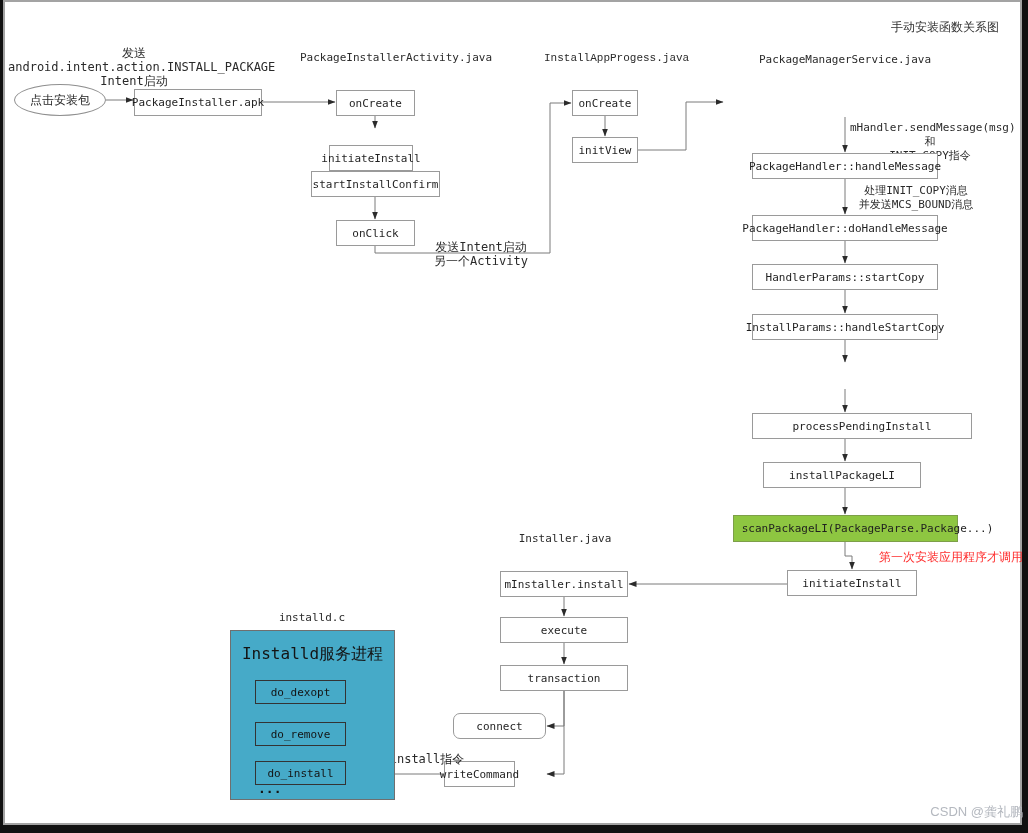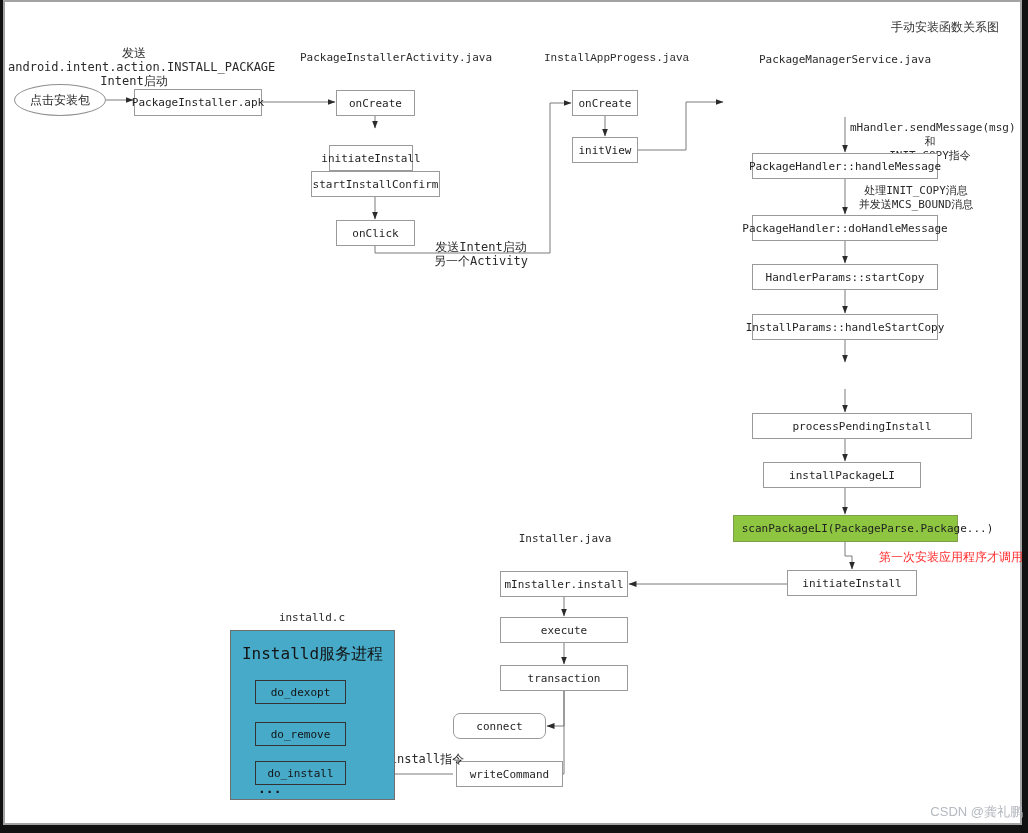--- a/index.html
+++ b/index.html
@@ -121,21 +121,21 @@
   <div class="box" style="left:763px;top:462px;width:158px;height:26px;">installPackageLI</div>
   <div class="box green" style="left:733px;top:515px;width:225px;height:27px;">scanPackageLI(PackageParse.Package...)</div>
   <div class="note red" style="left:878px;top:550px;width:146px;">第一次安装应用程序才调用</div>
   <div class="box" style="left:787px;top:570px;width:130px;height:26px;">initiateInstall</div>
 
   <div class="hdr" style="left:495px;top:532px;width:140px;">Installer.java</div>
   <div class="box" style="left:500px;top:571px;width:128px;height:26px;">mInstaller.install</div>
   <div class="box" style="left:500px;top:617px;width:128px;height:26px;">execute</div>
   <div class="box" style="left:500px;top:665px;width:128px;height:26px;">transaction</div>
   <div class="box" style="left:453px;top:713px;width:93px;height:26px;border-radius:7px;">connect</div>
-  <div class="box" style="left:456px;top:761px;width:107px;height:26px;">writeCommand</div>
+  <div class="box" style="left:444px;top:761px;width:71px;height:26px;">writeCommand</div>
   <div class="note" style="left:360px;top:752px;width:110px;">发送install指令</div>
 
   <div class="hdr" style="left:252px;top:611px;width:120px;">installd.c</div>
   <div class="panel"></div>
   <div class="panel-title">Installd服务进程</div>
   <div class="box inner" style="left:255px;top:680px;width:91px;height:24px;">do_dexopt</div>
   <div class="box inner" style="left:255px;top:722px;width:91px;height:24px;">do_remove</div>
   <div class="box inner" style="left:255px;top:761px;width:91px;height:24px;">do_install</div>
   <div class="ellipsis" style="left:258px;top:781px;">...</div>
 

